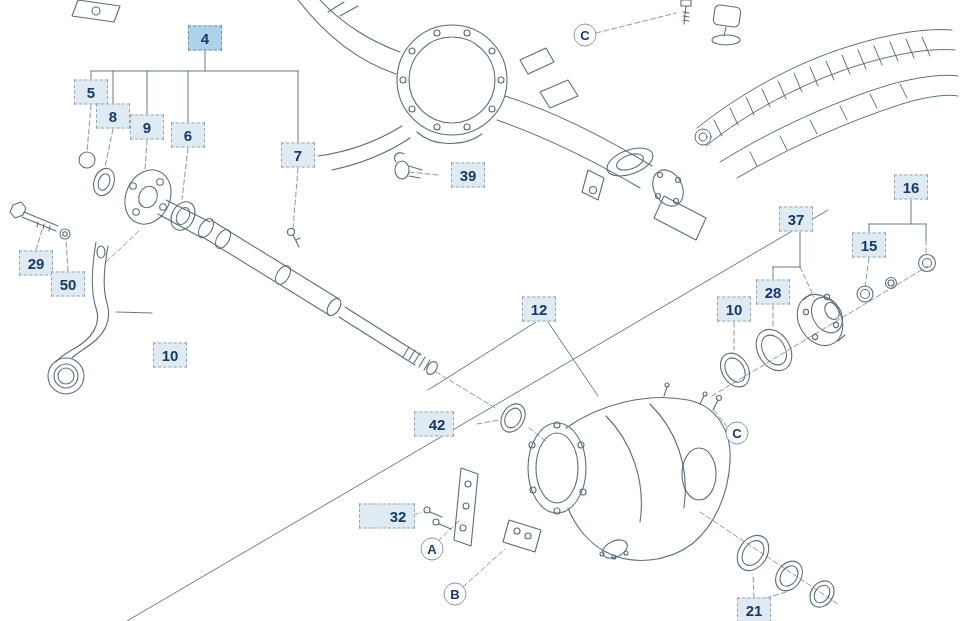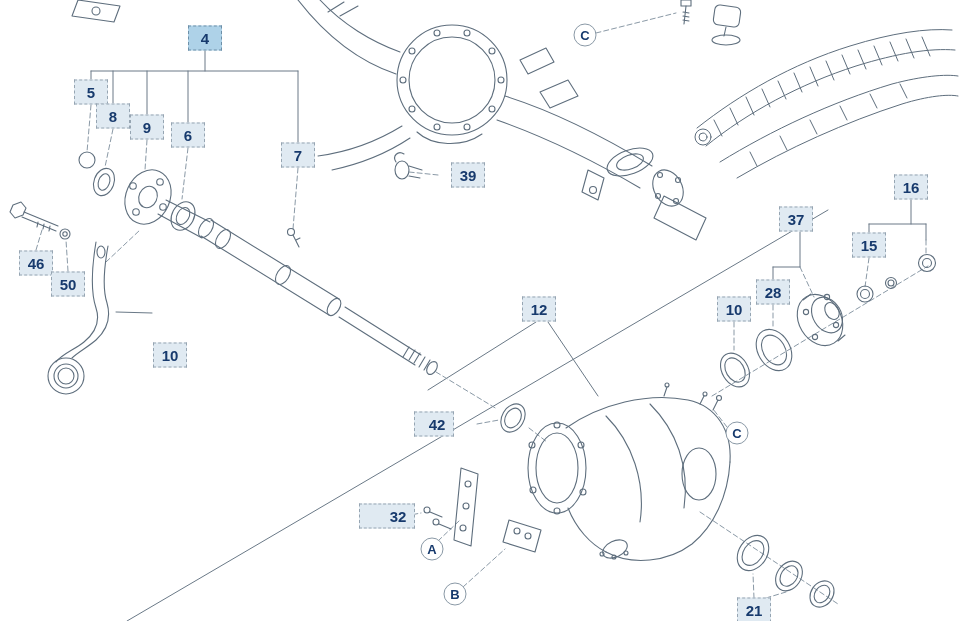--- a/index.html
+++ b/index.html
@@ -313,21 +313,21 @@
   </svg>
 
   <div class="callout-layer">
       <div class="callout highlighted" style="left: 205px; top: 38px;">4</div>
       <div class="callout" style="left: 91px; top: 92px;">5</div>
       <div class="callout" style="left: 113px; top: 116px;">8</div>
       <div class="callout" style="left: 147px; top: 127px;">9</div>
       <div class="callout" style="left: 188px; top: 135px;">6</div>
       <div class="callout" style="left: 298px; top: 155px;">7</div>
       <div class="callout" style="left: 468px; top: 175px;">39</div>
-      <div class="callout" style="left: 36px; top: 263px;">46</div>
+      <div class="callout" style="left: 36px; top: 263px;">29</div>
       <div class="callout" style="left: 68px; top: 284px;">50</div>
       <div class="callout" style="left: 170px; top: 313px; margin-top: 42px;">10</div>
       <div class="callout" style="left: 539px; top: 309px; text-align: center;">12</div>
       <div class="callout" style="left: 434px; top: 424px; padding-left: 12px;">42</div>
       <div class="callout" style="left: 387px; top: 516px; padding-left: 28px;">32</div>
       <div class="callout" style="left: 911px; top: 187px;">16</div>
       <div class="callout" style="left: 776px; top: 219px; margin-left: 20px;">37</div>
       <div class="callout" style="left: 869px; top: 245px;">15</div>
       <div class="callout" style="left: 773px; top: 292px;">28</div>
       <div class="callout" style="left: 734px; top: 309px;">10</div>

